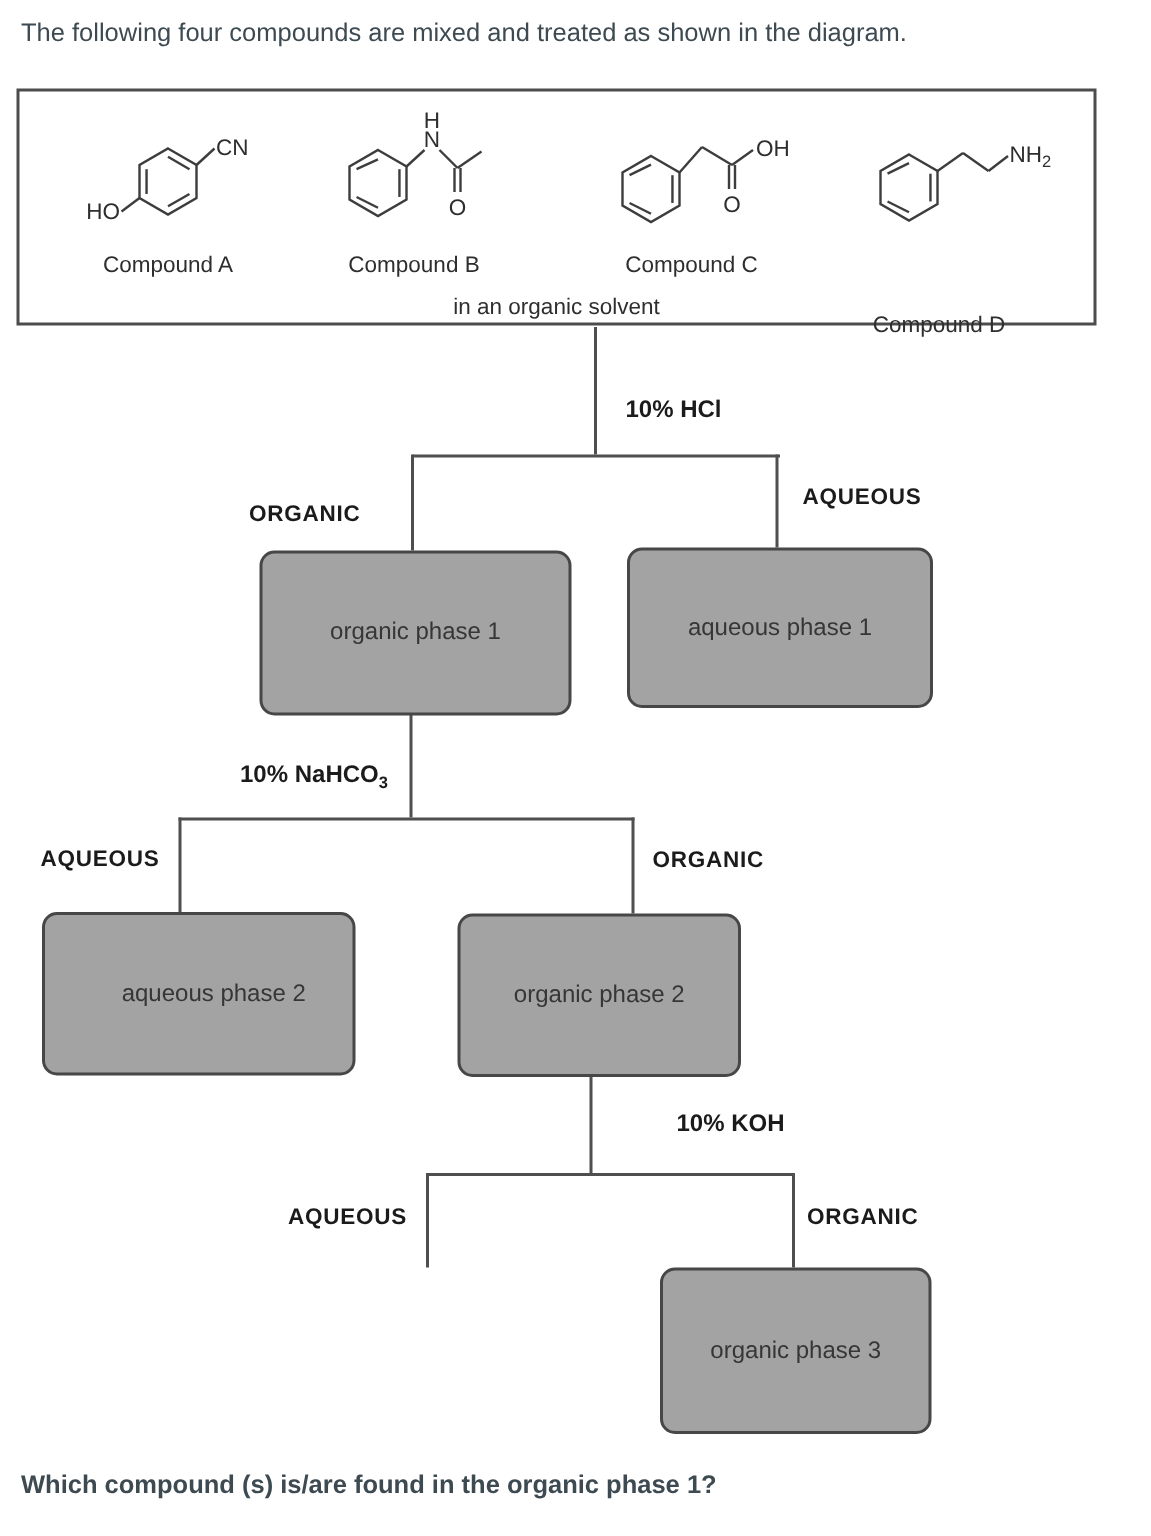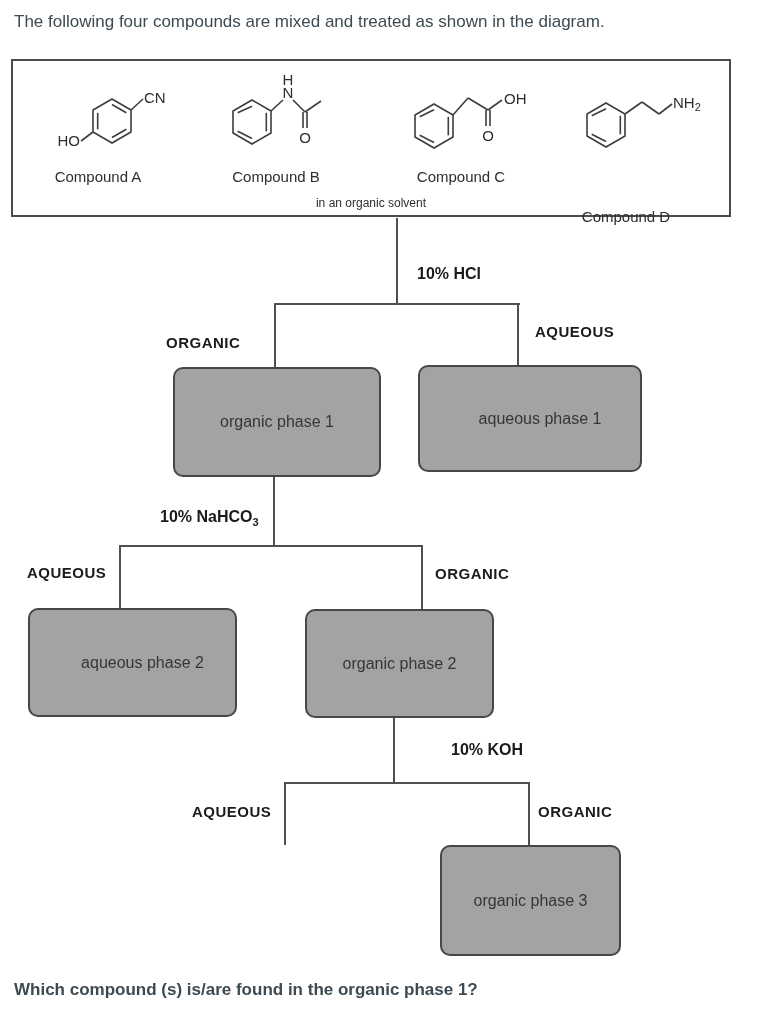--- a/index.html
+++ b/index.html
@@ -2,21 +2,21 @@
 <html><head>
 <meta charset="utf-8">
 <style>
   html,body{margin:0;padding:0;background:#ffffff;}
   #page{position:relative;width:767px;height:1024px;background:#ffffff;overflow:hidden;
         font-family:"Liberation Sans", sans-serif;}
   .title{position:absolute;left:14px;top:12px;width:740px;font-size:17px;color:#3d4a52;}
   .question{position:absolute;left:14px;top:980px;width:740px;font-size:17px;font-weight:bold;color:#3d4a52;}
   .compound-box{position:absolute;left:11px;top:59px;width:716px;height:154px;border:2px solid #4c4c4c;}
   .cmp-label{position:absolute;top:168px;width:120px;text-align:center;font-size:15px;color:#2e2e2e;}
-  .solvent-note{position:absolute;left:11px;top:196px;width:720px;text-align:center;font-size:12px;color:#2e2e2e;}
+  .solvent-note{position:absolute;left:11px;top:196px;width:720px;text-align:center;font-size:15px;color:#2e2e2e;}
   .v{position:absolute;width:2px;background:#4f4f4f;}
   .h{position:absolute;height:2px;background:#4f4f4f;}
   .reagent{position:absolute;font-size:16px;font-weight:bold;color:#1b1b1b;white-space:nowrap;}
   .reagent sub{font-size:11px;}
   .side-label{position:absolute;font-size:15px;font-weight:bold;color:#1b1b1b;letter-spacing:0.5px;white-space:nowrap;}
   .phase-box{position:absolute;border:2px solid #474747;border-radius:10px;background:#a3a3a3;
              display:flex;align-items:center;justify-content:center;font-size:16px;color:#363636;}
   svg.struct{position:absolute;overflow:visible;}
   svg.struct path, svg.struct line, svg.struct polygon{fill:none;stroke:#3d3d3d;stroke-width:1.6;}
   svg.struct text{fill:#2e2e2e;font-family:"Liberation Sans",sans-serif;font-size:15px;}
@@ -74,21 +74,21 @@
     <polygon points="34,31 53,42 53,64 34,75 15,64 15,42"></polygon>
     <line x1="48.3" y1="43.8" x2="48.3" y2="62.3"></line>
     <line x1="34" y1="69.5" x2="19.7" y2="62.3"></line>
     <line x1="19.7" y1="43.8" x2="34" y2="36.8"></line>
     <line x1="53" y1="42" x2="70" y2="30"></line>
     <line x1="70" y1="30" x2="87" y2="42"></line>
     <line x1="87" y1="42" x2="100" y2="32"></line>
     <text x="101" y="36" text-anchor="start"><tspan>NH</tspan><tspan dy="3" font-size="11">2</tspan></text>
   </svg>
 
-  <div class="cmp-label" style="left:38px;text-align:center;">Compound A</div>
+  <div class="cmp-label" style="left:52px;text-align:center;">Compound A</div>
   <div class="cmp-label" style="left:216px;">Compound B</div>
   <div class="cmp-label" style="left:401px;">Compound C</div>
   <div class="cmp-label" style="left:566px;margin-top:40px;">Compound D</div>
   <div class="solvent-note">in an organic solvent</div>
 
   <div class="v" style="left:396px;top:218px;height:85px;"></div>
   <div class="h" style="left:275px;top:303px;width:245px;"></div>
   <div class="v" style="left:274px;top:303px;height:64px;"></div>
   <div class="v" style="left:517px;top:303px;height:62px;"></div>
 
@@ -109,21 +109,21 @@
   <div class="side-label" style="left:166px;top:334px;">ORGANIC</div>
   <div class="side-label" style="left:535px;top:323px;">AQUEOUS</div>
   <div class="side-label" style="left:27px;top:564px;">AQUEOUS</div>
   <div class="side-label" style="left:435px;top:565px;">ORGANIC</div>
   <div class="side-label" style="left:192px;top:803px;">AQUEOUS</div>
   <div class="side-label" style="left:538px;top:803px;">ORGANIC</div>
 
   <div class="phase-box" style="left:173px;top:367px;width:204px;height:106px;">
     <span>organic phase 1</span>
   </div>
-  <div class="phase-box" style="left:418px;top:365px;width:200px;height:103px;padding-left:20px;">
+  <div class="phase-box" style="left:418px;top:365px;width:200px;height:103px;">
     <span>aqueous phase 1</span>
   </div>
   <div class="phase-box" style="left:28px;top:608px;width:185px;height:105px;padding-left:20px;">
     <span>aqueous phase 2</span>
   </div>
   <div class="phase-box" style="left:305px;top:609px;width:185px;height:105px;">
     <span>organic phase 2</span>
   </div>
   <div class="phase-box" style="left:440px;top:845px;width:177px;height:107px;">
     <span>organic phase 3</span>

